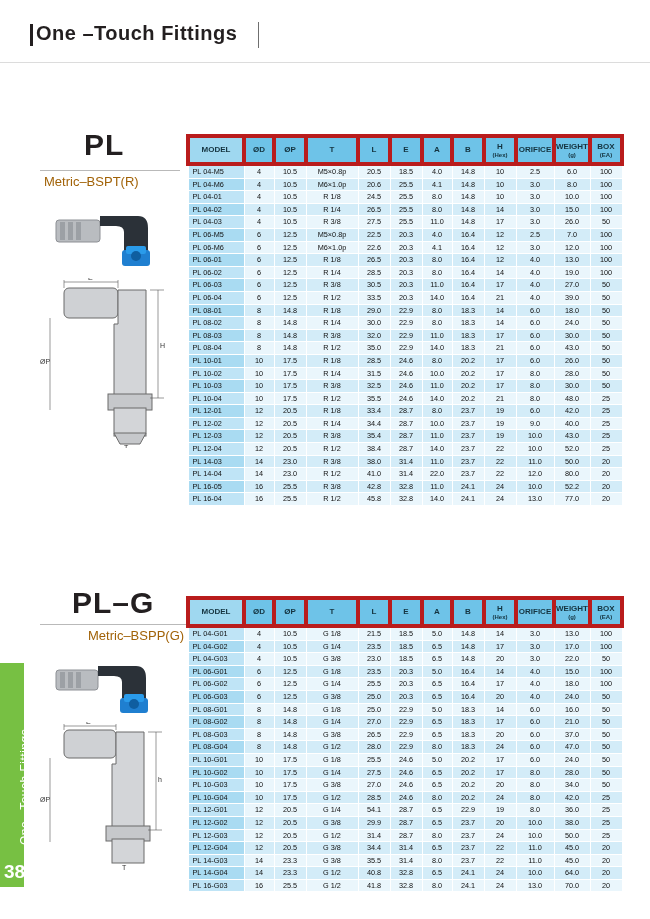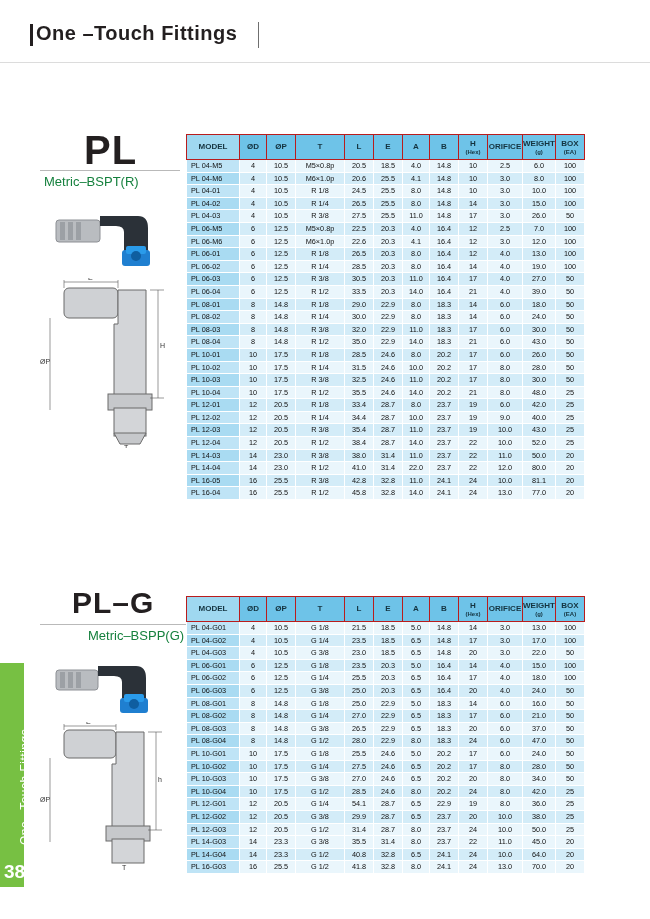--- a/index.html
+++ b/index.html
@@ -40,21 +40,21 @@
     color:#ffffff;font-size:12px;letter-spacing:.5px;
   }
   .page-num-box{
     position:absolute;left:0;top:853px;width:24px;height:34px;background:#77c043;
   }
   .page-num-box span{
     position:absolute;left:4px;top:8px;color:#fff;font-size:19px;font-weight:600;
   }
   
   .sec-title{position:absolute;font-weight:700;color:#231f20;}
-  .sec-sub{position:absolute;color:#15803d;font-size:13px;}
+  .sec-sub{position:absolute;color:#a16207;font-size:13px;}
   .sec-rule{position:absolute;height:1px;background:#b9b9b9;}
   
   .photo{
     position:absolute;border-radius:4px;
   }
   
   table{
     border-collapse:collapse;
     position:absolute;
     font-size:7.3px;
@@ -68,21 +68,21 @@
     line-height:11.6px;
     white-space:nowrap;
   }
   thead th{
     background:#6ec3e8;
     color:#14333f;
     font-size:8px;
     font-weight:700;
     height:24px;
     line-height:10px;
-    border:1px solid #b91c1c;
+    border:4px solid #b91c1c;
   }
   thead th.model-head{background:#9fd8f0;}
   tbody td{background:#eaf6fc;}
   tbody tr.alt td{background:#d3ecf8;}
   tbody td.model{background:#bfe4f6;text-align:left;padding-left:4px;font-size:7.3px;}
   tbody tr.alt td.model{background:#a9dbf2;}
   .sub{font-size:6px;display:block;line-height:7px;}
 </style>
 </head>
 <body>
@@ -92,21 +92,21 @@
 <div class="title-bar-right"></div>
 <div class="header-rule"></div>
 
 <div class="side-tab">
   <span>One –Touch Fittings</span>
 </div>
 <div class="page-num-box">
   <span>38</span>
 </div>
 
-<div class="sec-title" style="left:84px;top:128px;font-size:40px;letter-spacing:1px;">PL</div>
+<div class="sec-title" style="left:84px;top:128px;font-size:30px;letter-spacing:1px;">PL</div>
 <div class="sec-rule" style="left:40px;top:170px;width:140px;"></div>
 <div class="sec-sub" style="left:44px;top:174px;">Metric–BSPT(R)</div>
 
 <svg class="photo" style="left:52px;top:196px;" width="128" height="72">
   <rect x="0" y="0" width="128" height="72" fill="#ffffff"></rect>
   <rect x="4" y="24" width="44" height="22" rx="3" fill="#b9bcc0" stroke="#8d9095"></rect>
   <rect x="8" y="26" width="5" height="18" fill="#9ca0a5"></rect>
   <rect x="16" y="26" width="5" height="18" fill="#9ca0a5"></rect>
   <rect x="24" y="26" width="5" height="18" fill="#9ca0a5"></rect>
   <path d="M48 20 L86 20 Q96 20 96 32 L96 60 L72 60 L72 36 Q72 30 64 30 L48 30 Z" fill="#2b3138"></path>
@@ -521,21 +521,21 @@
         <td class="model">PL 16-05</td>
         <td>16</td>
         <td>25.5</td>
         <td>R 3/8</td>
         <td>42.8</td>
         <td>32.8</td>
         <td>11.0</td>
         <td>24.1</td>
         <td>24</td>
         <td>10.0</td>
-        <td>81.1</td>
+        <td>52.2</td>
         <td>20</td>
       </tr>
       <tr>
         <td class="model">PL 16-04</td>
         <td>16</td>
         <td>25.5</td>
         <td>R 1/2</td>
         <td>45.8</td>
         <td>32.8</td>
         <td>14.0</td>
@@ -846,20 +846,34 @@
         <td>G 1/2</td>
         <td>31.4</td>
         <td>28.7</td>
         <td>8.0</td>
         <td>23.7</td>
         <td>24</td>
         <td>10.0</td>
         <td>50.0</td>
         <td>25</td>
       </tr>
+      <tr class="alt">
+        <td class="model">PL 12-G04</td>
+        <td>12</td>
+        <td>20.5</td>
+        <td>G 3/8</td>
+        <td>34.4</td>
+        <td>31.4</td>
+        <td>6.5</td>
+        <td>23.7</td>
+        <td>22</td>
+        <td>11.0</td>
+        <td>45.0</td>
+        <td>20</td>
+      </tr>
       <tr>
         <td class="model">PL 14-G03</td>
         <td>14</td>
         <td>23.3</td>
         <td>G 3/8</td>
         <td>35.5</td>
         <td>31.4</td>
         <td>8.0</td>
         <td>23.7</td>
         <td>22</td>

